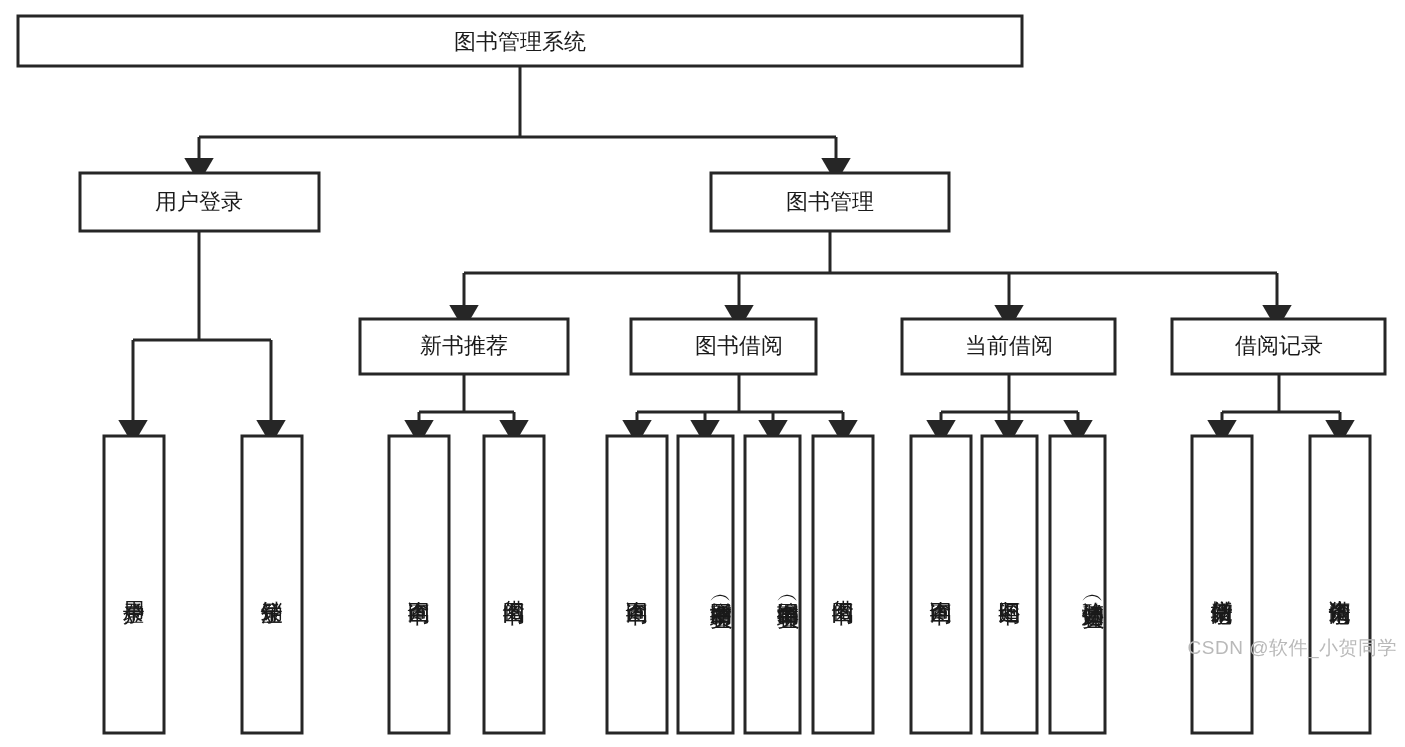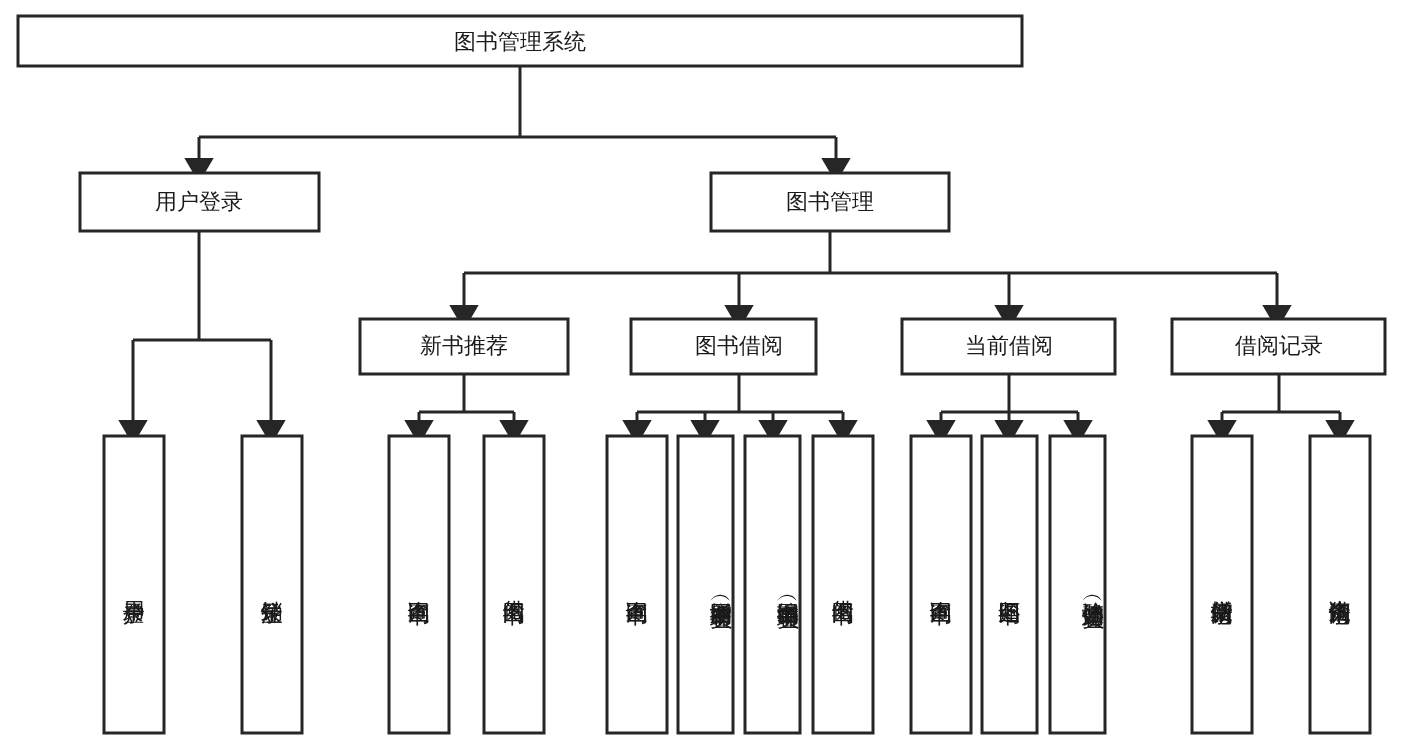--- a/index.html
+++ b/index.html
@@ -170,14 +170,15 @@
   <div class="leaf-label" style="left:745px;top:444px;width:55px;height:289px;">编辑图书（管理员）</div>
   <div class="leaf-label center" style="left:813px;top:436px;width:60px;height:297px;">借阅图书</div>
 
   <div class="leaf-label center" style="left:911px;top:436px;width:60px;height:297px;">查询图书</div>
   <div class="leaf-label center" style="left:982px;top:436px;width:55px;height:297px;">归还图书</div>
   <div class="leaf-label" style="left:1050px;top:444px;width:55px;height:289px;">确认归还（管理员）</div>
 
   <div class="leaf-label center" style="left:1192px;top:436px;width:60px;height:297px;">新增借阅记录</div>
   <div class="leaf-label center" style="left:1310px;top:436px;width:60px;height:297px;">查询借阅记录</div>
 
+  <div class="watermark">CSDN @软件_小贺同学</div>
 
 </div>
 
 </body></html>

